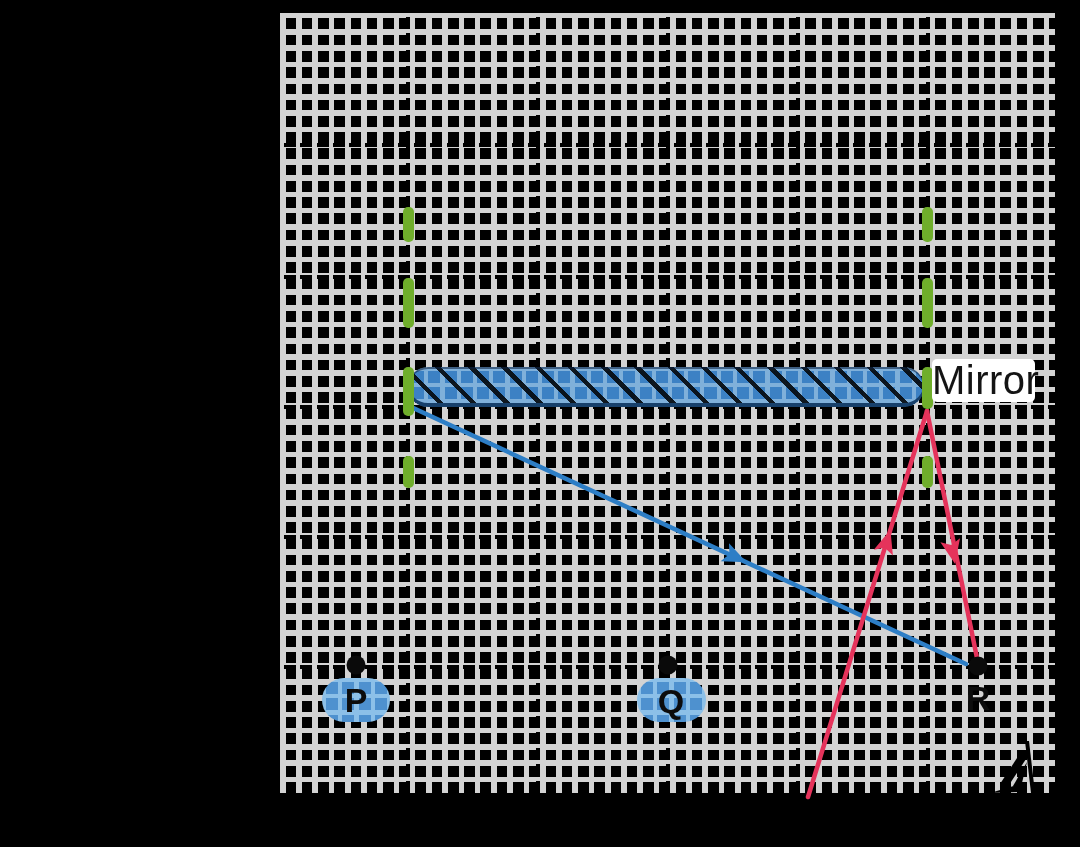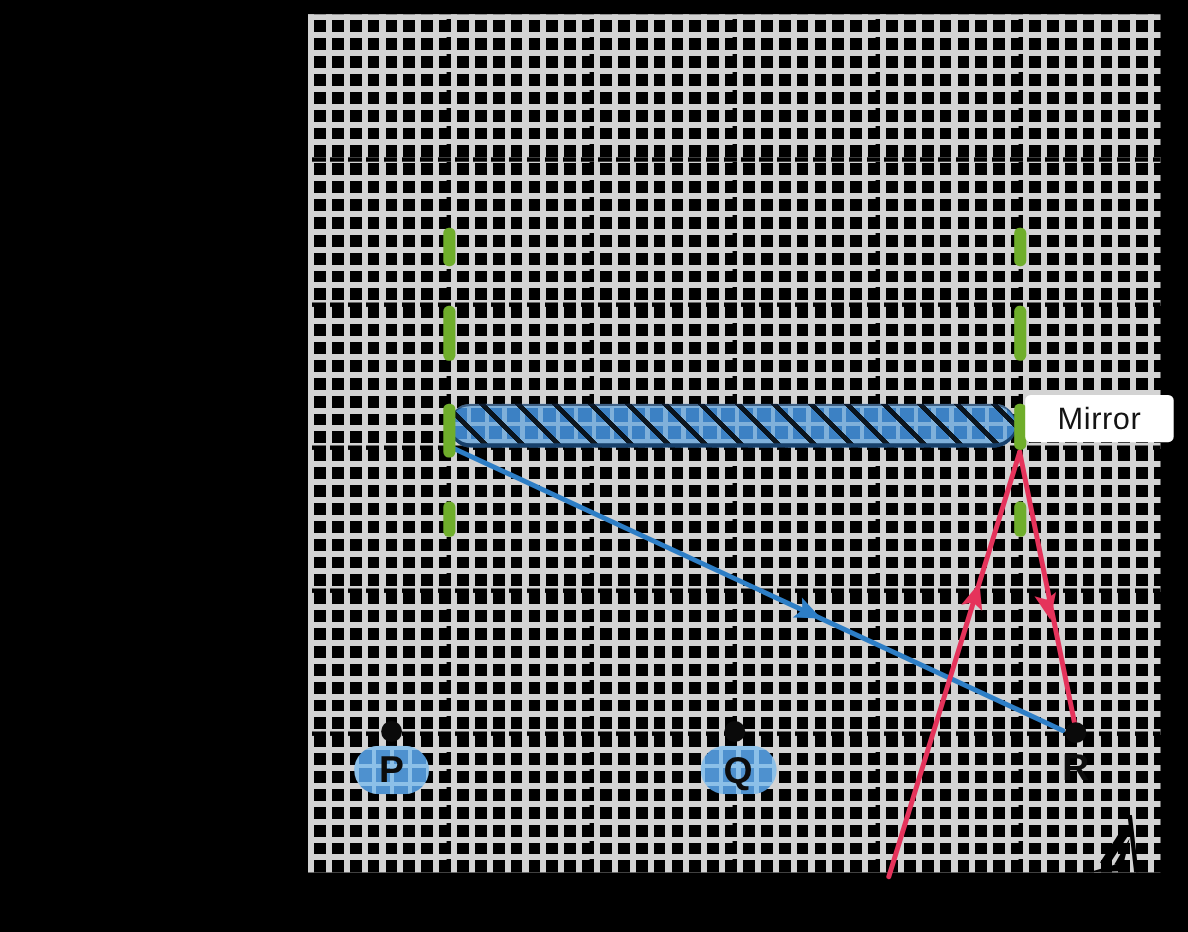--- a/index.html
+++ b/index.html
@@ -26,22 +26,22 @@
   .mirror-bar{
     position:absolute;left:408px;top:367px;width:516px;height:40px;border-radius:20px;
     background-color:#3c81c4;
     background-image:
       repeating-linear-gradient(45deg,rgba(5,10,15,.92) 0 4.5px,transparent 4.5px 23.5px),
       repeating-linear-gradient(to right,#7fb0da 0 4px,transparent 4px 16.25px),
       repeating-linear-gradient(to bottom,#7fb0da 0 4px,transparent 4px 16.25px);
     box-shadow:inset 0 -4px 0 #17406b, inset 0 2px 0 rgba(10,30,60,.55);
   }
   .mirror-label{
-    position:absolute;left:932px;top:359px;width:135px;height:43px;border-radius:5px;
-    background:#fff;color:#141414;font-size:28px;line-height:43px;text-align:center;
+    position:absolute;left:932px;top:359px;width:103px;height:43px;border-radius:5px;
+    background:#fff;color:#141414;font-size:40px;line-height:43px;text-align:center;
     letter-spacing:.5px;
   }
   
   .normal-dash{position:absolute;width:11px;border-radius:5px;background:#6fae2b;}
   
   .pill{
     position:absolute;width:68px;height:44px;border-radius:22px;
     background-color:#4e91cf;
     background-image:
       repeating-linear-gradient(to right,#8cc0e8 0 4px,transparent 4px 16.25px),

